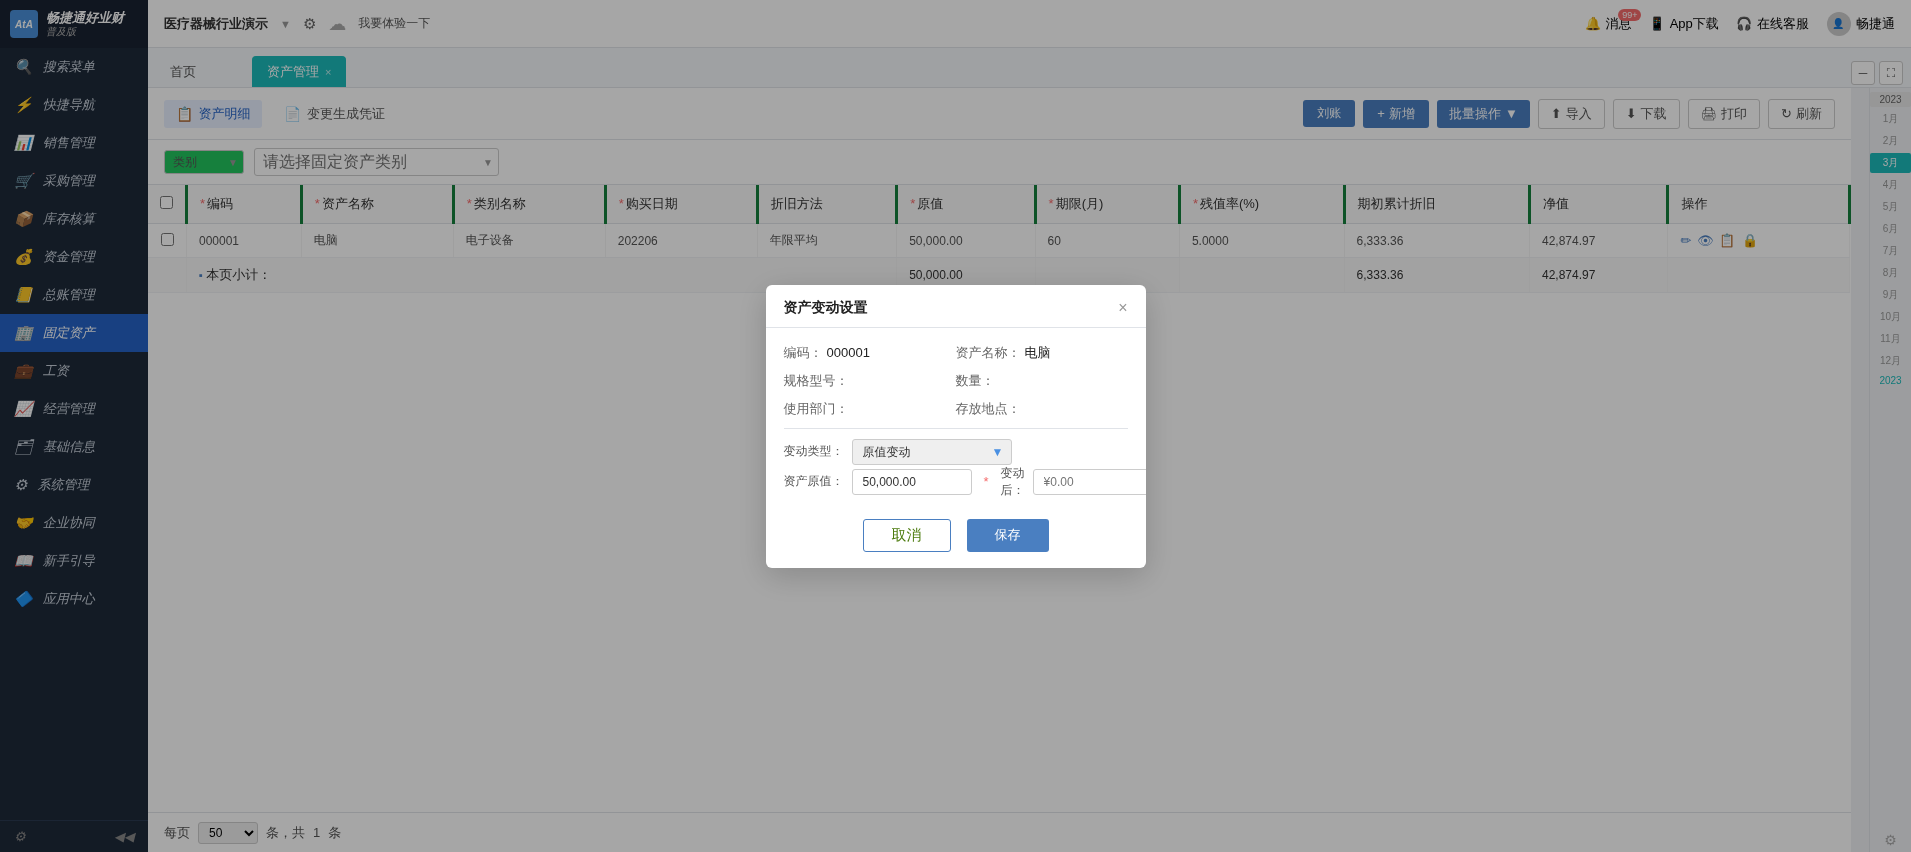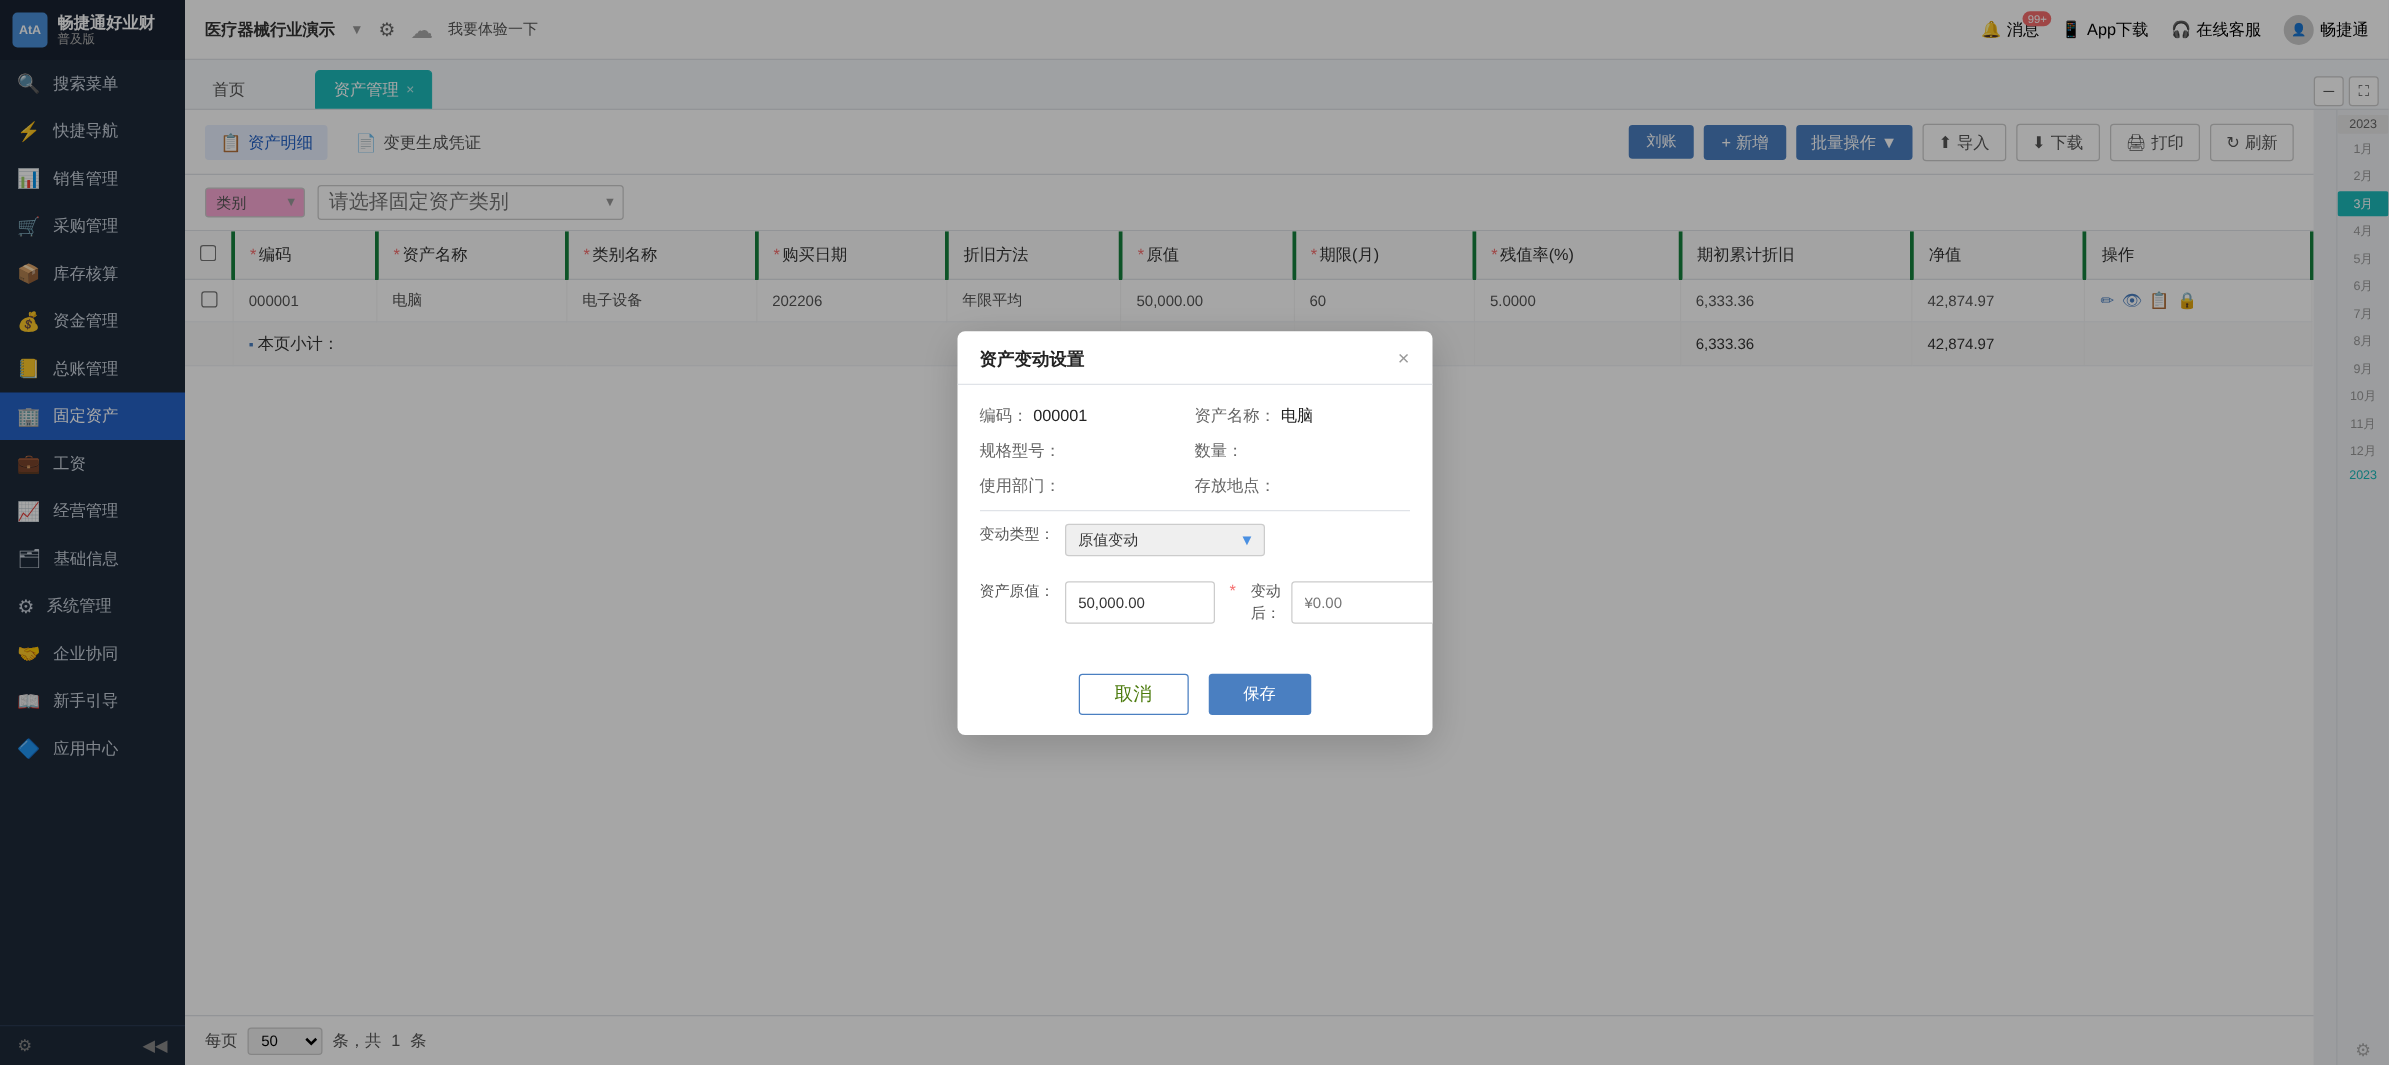--- a/index.html
+++ b/index.html
@@ -8,20 +8,21 @@
     
     #sidebar {
       width: 148px;
       min-width: 148px;
       background: #1e2a3a;
       color: #c8d0da;
       display: flex;
       flex-direction: column;
       height: 100%;
       position: relative;
+      font-style: italic;
     }
     #sidebar-header {
       background: #1a2332;
       padding: 8px 10px;
       display: flex;
       align-items: center;
       gap: 8px;
       color: #fff;
       font-size: 13px;
       font-weight: bold;
@@ -261,21 +262,21 @@
       display: flex;
       align-items: center;
       gap: 10px;
     }
     .filter-select {
       border: 1px solid #ccc;
       border-radius: 3px;
       padding: 4px 24px 4px 8px;
       font-size: 12px;
       color: #555;
-      background: #f9a8d4;
+      background: #22c55e;
       appearance: none;
       position: relative;
       cursor: pointer;
       min-width: 80px;
     }
     .filter-select-wrap {
       position: relative; display: inline-flex; align-items: center;
     }
     .filter-select-wrap .arrow {
       position: absolute; right: 6px; pointer-events: none; color: #999; font-size: 10px;
@@ -438,22 +439,23 @@
     }
     .dialog-info-col .lbl { color: #666; }
     .dialog-info-col .val { color: #222; }
     .dialog-divider {
       border: none;
       border-top: 1px solid #e0e3e8;
       margin: 10px 0;
     }
     .dialog-field-row {
       display: flex;
+      align-items: center;
       gap: 8px;
-      margin-bottom: 20px;
+      margin-bottom: 0;
     }
     .dialog-field-row .field-label {
       color: #555;
       font-size: 12px;
       min-width: 60px;
       text-align: right;
     }
     .dialog-select-wrap {
       position: relative;
       display: flex;

